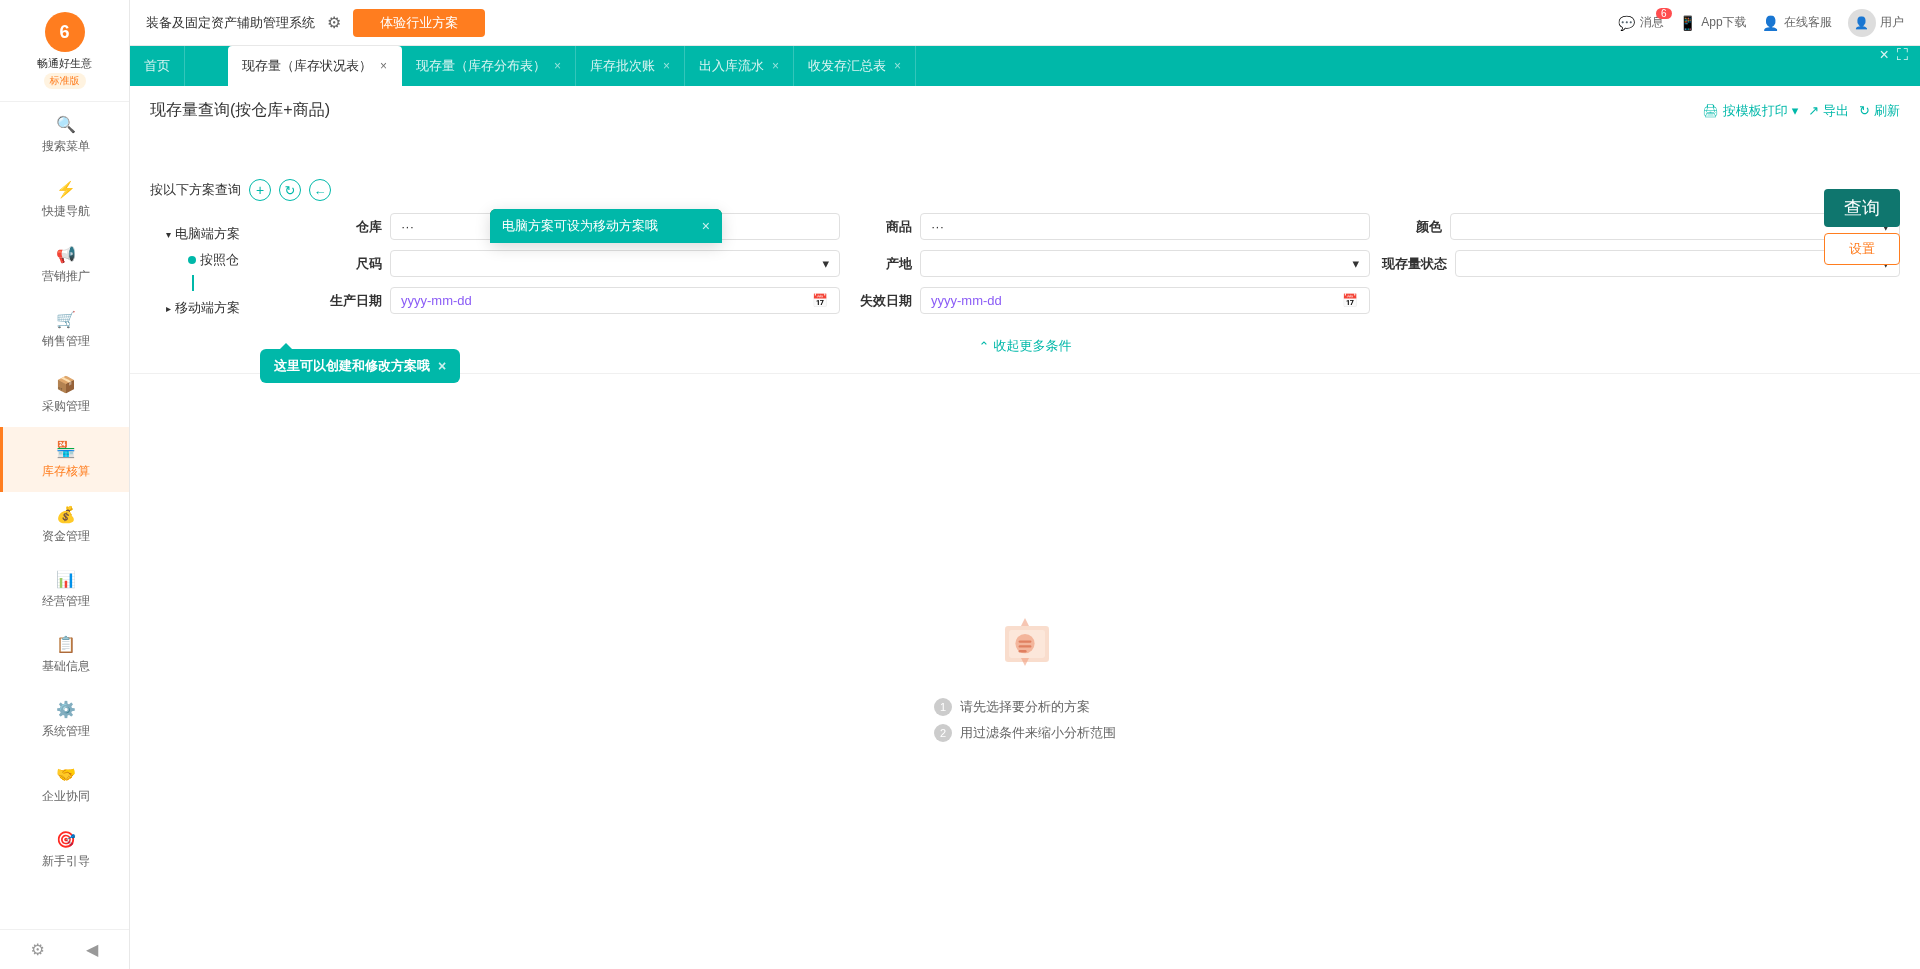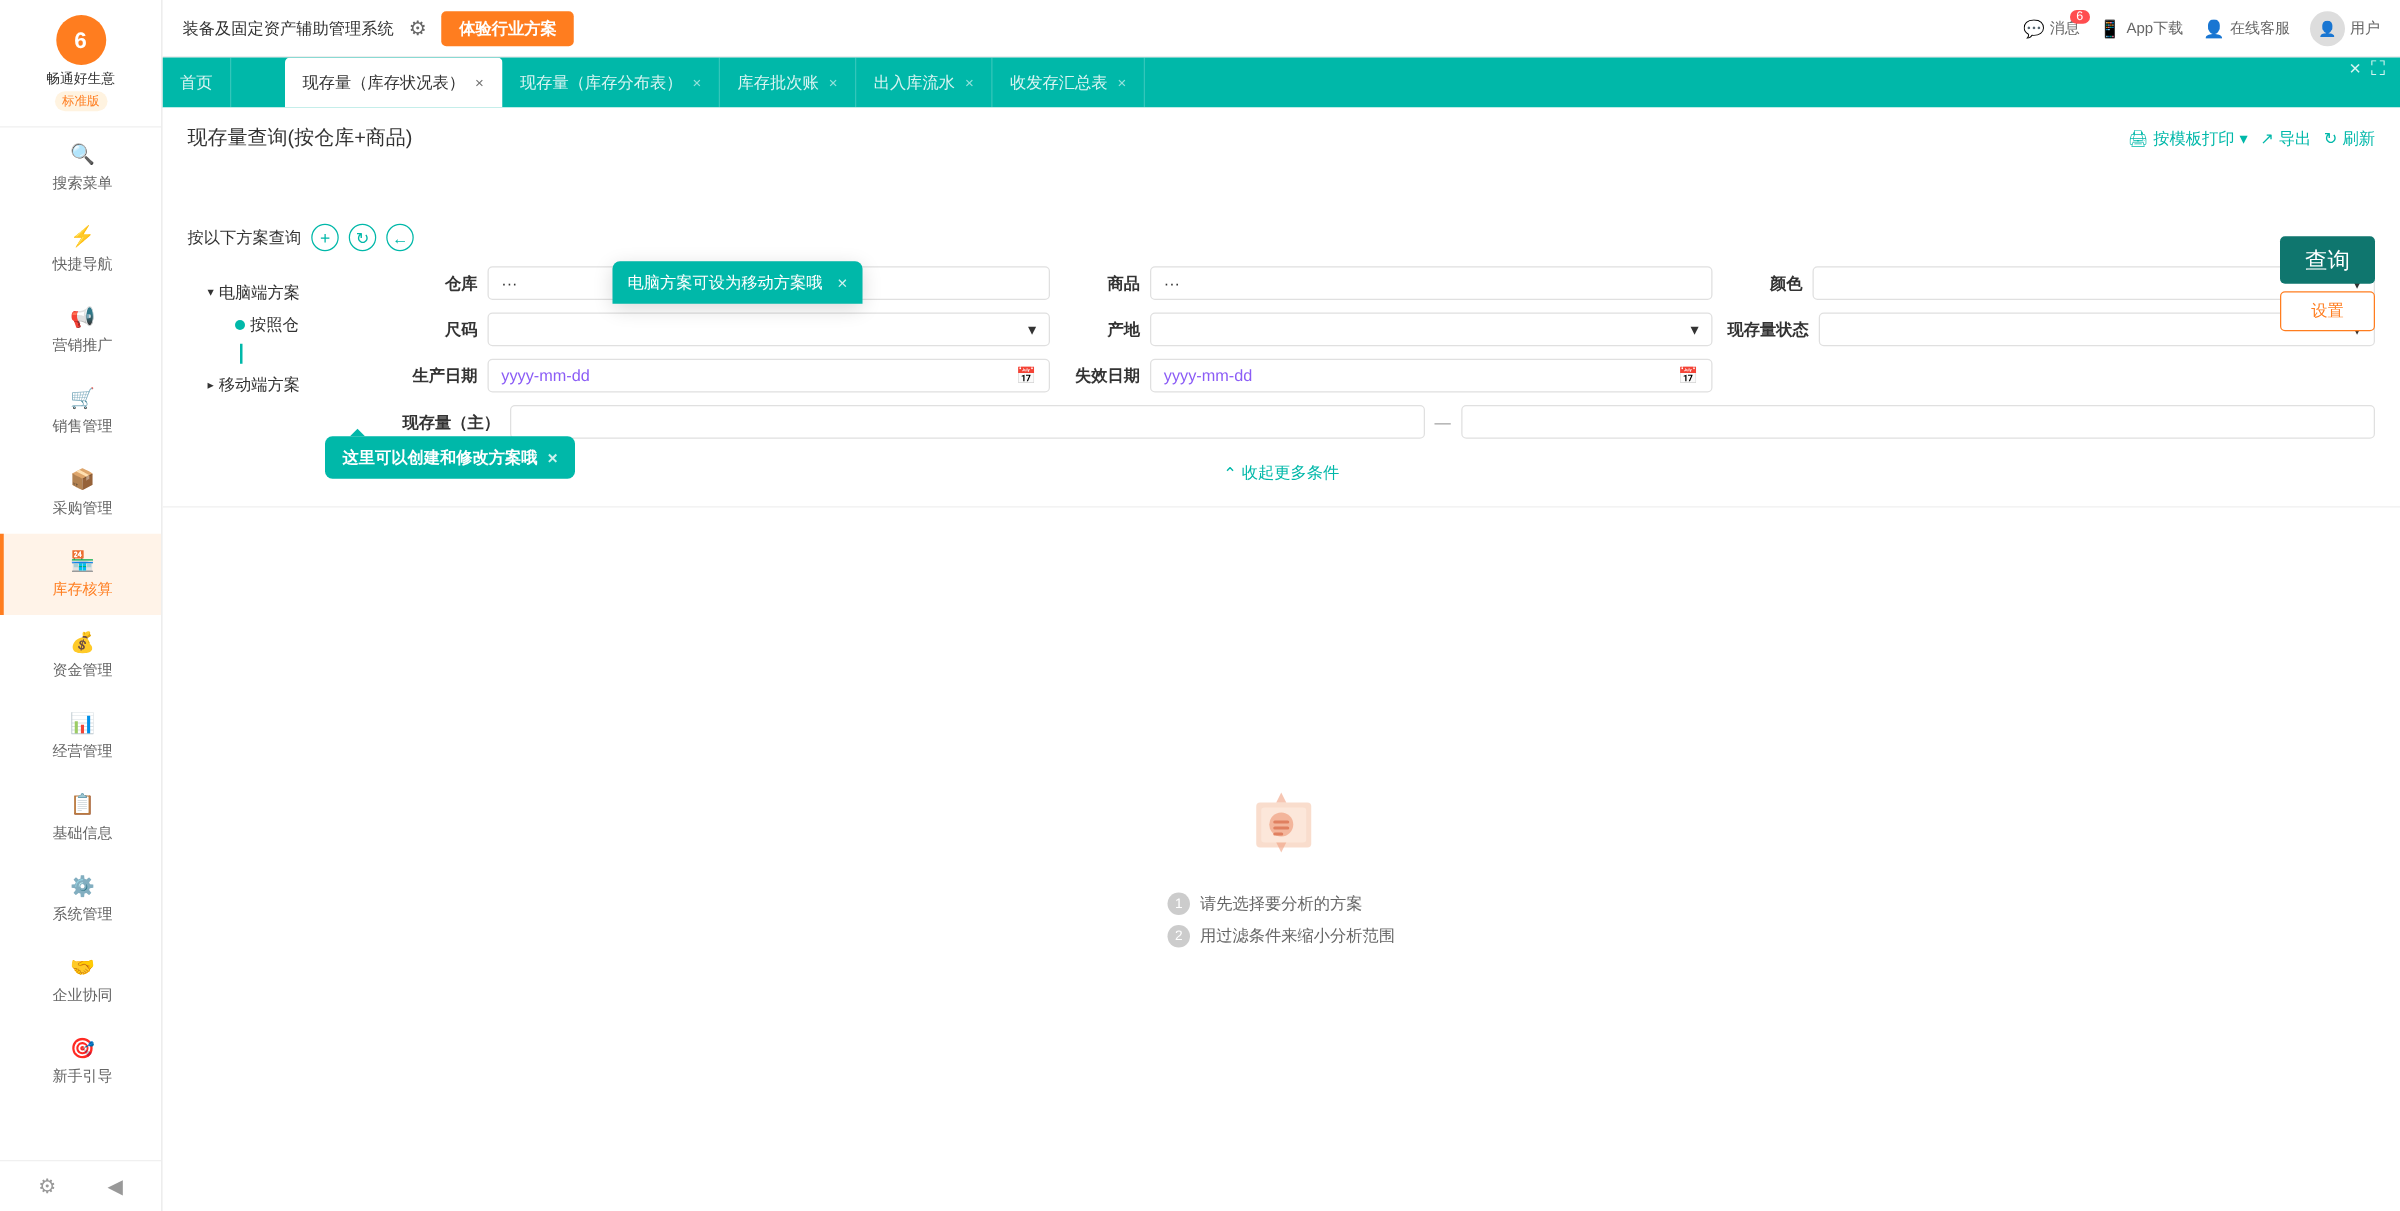--- a/index.html
+++ b/index.html
@@ -29,21 +29,21 @@
 
     
     .top-header { height: 46px; background: #fff; display: flex; align-items: center; justify-content: space-between; padding: 0 16px; border-bottom: 1px solid #e8e8e8; flex-shrink: 0; }
     .header-left { display: flex; align-items: center; gap: 12px; }
     .system-title { font-size: 13px; color: #333; }
     .header-right { display: flex; align-items: center; gap: 16px; }
     .header-btn { display: flex; align-items: center; gap: 4px; color: #666; cursor: pointer; font-size: 12px; }
     .header-btn .icon { font-size: 14px; }
     .notif-badge { position: relative; }
     .badge-count { position: absolute; top: -6px; right: -8px; background: #ff4d4f; color: #fff; border-radius: 8px; font-size: 10px; padding: 0 4px; min-width: 16px; text-align: center; }
-    .industry-btn { background: #ff7d1f; color: #fff; padding: 5px 14px; border-radius: 4px; cursor: pointer; font-size: 13px; border: none; font-weight: bold; }
+    .industry-btn { background: #ff7d1f; color: #fff; padding: 5px 27px; border-radius: 4px; cursor: pointer; font-size: 13px; border: none; }
     .gear-btn { color: #666; cursor: pointer; font-size: 16px; }
     .user-avatar { width: 28px; height: 28px; background: #ddd; border-radius: 50%; display: flex; align-items: center; justify-content: center; font-size: 12px; }
 
     
     .tab-bar { height: 40px; background: #00b8a9; display: flex; align-items: flex-start; padding: 0 0; flex-shrink: 0; overflow: hidden; }
     .tab-item { height: 40px; display: flex; align-items: center; padding: 0 14px; cursor: pointer; font-size: 13px; color: rgba(255,255,255,0.85); gap: 6px; border-right: 1px solid rgba(255,255,255,0.2); white-space: nowrap; position: relative; }
     .tab-item.active { background: #fff; color: #333; border-radius: 4px 4px 0 0; margin-left: 43px; }
     .tab-item.home { font-weight: 500; }
     .tab-close { font-size: 12px; color: inherit; opacity: 0.7; cursor: pointer; margin-left: 2px; }
     .tab-bar-actions { margin-left: auto; display: flex; align-items: center; gap: 8px; padding-right: 12px; }
@@ -60,21 +60,21 @@
 
     
     .filter-area { padding: 0 20px 10px; border-bottom: 1px solid #f0f0f0; position: relative; }
     .filter-header { display: flex; align-items: center; gap: 8px; margin-bottom: 12px; }
     .filter-title { font-size: 13px; color: #333; }
     .filter-add-btn { width: 22px; height: 22px; border-radius: 50%; border: 1px solid #00b8a9; color: #00b8a9; display: flex; align-items: center; justify-content: center; cursor: pointer; font-size: 14px; }
     .filter-refresh-btn { width: 22px; height: 22px; border-radius: 50%; border: 1px solid #00b8a9; color: #00b8a9; display: flex; align-items: center; justify-content: center; cursor: pointer; font-size: 13px; }
     .filter-back-btn { width: 22px; height: 22px; border-radius: 50%; border: 1px solid #00b8a9; color: #00b8a9; display: flex; align-items: center; justify-content: center; cursor: pointer; font-size: 13px; }
 
     
-    .filter-dropdown { position: absolute; top: 28px; left: 120px; background: #e5e5e5; border: none; border-radius: 6px; box-shadow: 0 4px 16px rgba(0,0,0,0.15); z-index: 100; width: 200px; }
+    .filter-dropdown { position: absolute; top: 28px; left: 120px; background: #15803d; border: none; border-radius: 6px; box-shadow: 0 4px 16px rgba(0,0,0,0.15); z-index: 100; width: 232px; }
     .filter-dropdown-header { background: #00b8a9; color: #fff; padding: 8px 12px; border-radius: 6px 6px 0 0; display: flex; align-items: center; justify-content: space-between; font-size: 13px; }
 
     
     .create-tooltip { position: absolute; top: 160px; left: 140px; background: #00b8a9; color: #fff; padding: 8px 14px; border-radius: 6px; display: flex; align-items: center; gap: 8px; font-size: 13px; z-index: 200; white-space: nowrap; font-weight: bold; }
     .create-tooltip::before { content: ''; position: absolute; top: -6px; left: 20px; border-left: 6px solid transparent; border-right: 6px solid transparent; border-bottom: 6px solid #00b8a9; }
     .tooltip-close { cursor: pointer; font-size: 14px; opacity: 0.8; }
 
     .filter-row { display: grid; grid-template-columns: 1fr 1fr 1fr; gap: 12px; margin-bottom: 10px; }
     .filter-cell { display: flex; align-items: center; gap: 8px; }
     .filter-label { font-size: 13px; color: #333; white-space: nowrap; min-width: 60px; text-align: right; font-weight: bold; }
@@ -348,26 +348,20 @@
               </div>
               <div class="filter-cell">
                 <span class="filter-label">失效日期</span>
                 <div class="filter-date">
                   <span>yyyy-mm-dd</span>
                   <span>📅</span>
                 </div>
               </div>
             </div>
 
-            <div style="display: flex; align-items: center; gap: 8px; margin-bottom: 10px;">
-              <span class="filter-label">现存量（主）</span>
-              <input class="filter-input" type="text" style="width: 140px;">
-              <span style="color: #999;">—</span>
-              <input class="filter-input" type="text" style="width: 140px;">
-            </div>
           </div>
         </div>
 
         <div class="filter-collapse">
           <span>⌃</span>
           <span>收起更多条件</span>
         </div>
 
         <div class="query-btns">
           <button class="query-btn">查询</button>

